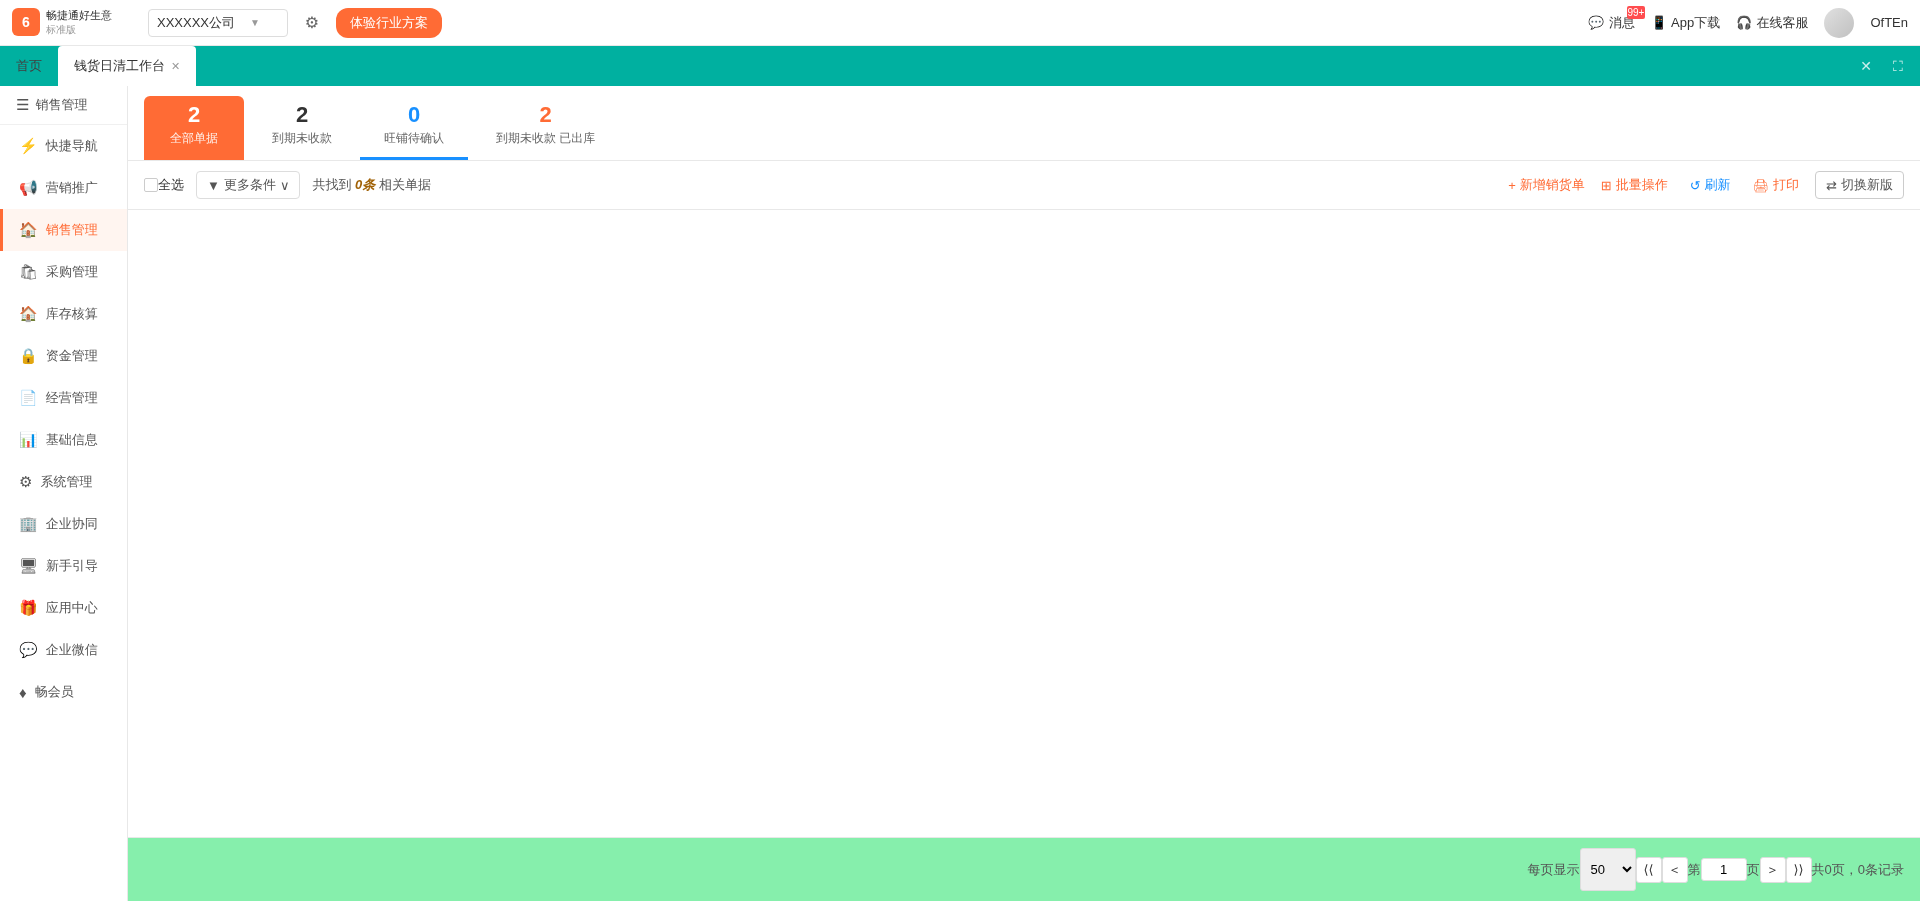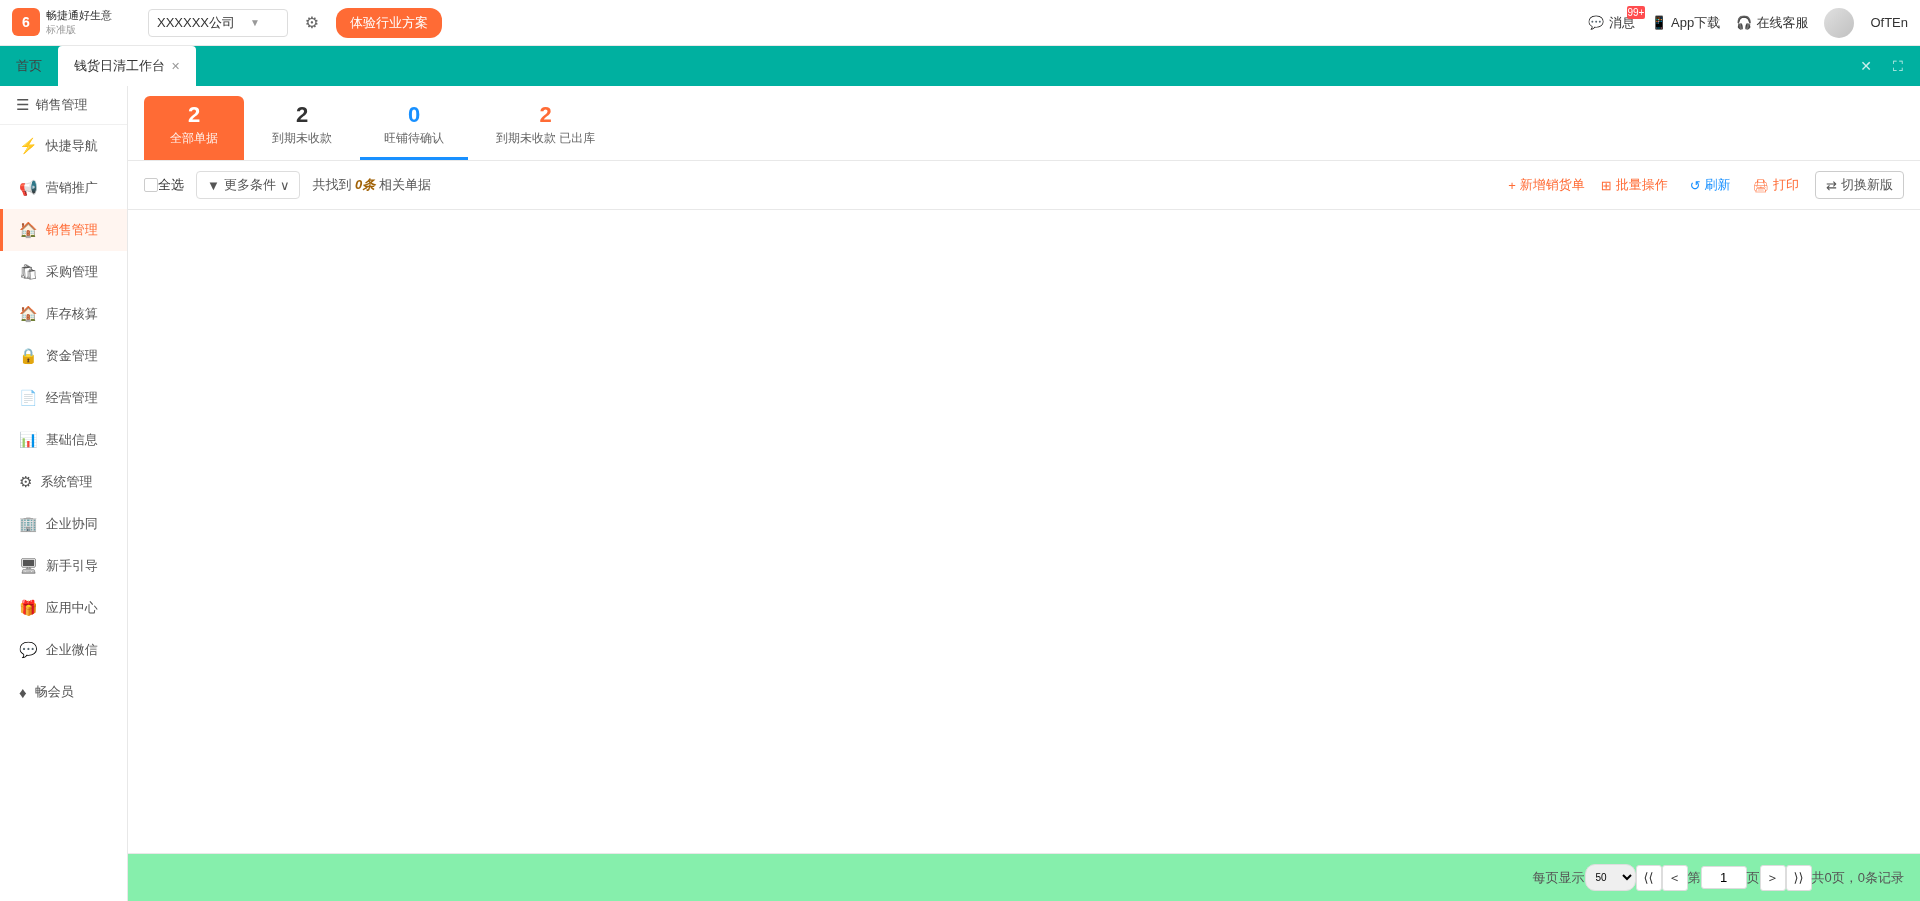--- a/index.html
+++ b/index.html
@@ -266,23 +266,23 @@
       background: #86efac;
       border-top: 1px solid #e8e8e8;
       padding: 10px 16px;
       display: flex; align-items: center; justify-content: flex-end;
       gap: 0;
       font-size: 13px;
       color: #555;
     }
     .page-size-select {
       border: 1px solid #ddd;
-      border-radius: 10px;
-      padding: 6px 6px;
-      font-size: 10px;
+      border-radius: 3px;
+      padding: 12px 6px;
+      font-size: 13px;
       cursor: pointer;
     }
     .page-nav-btn {
       width: 26px; height: 26px;
       border: 1px solid #ddd;
       border-radius: 3px;
       display: flex; align-items: center; justify-content: center;
       cursor: pointer;
       background: #fff;
       color: #333;

